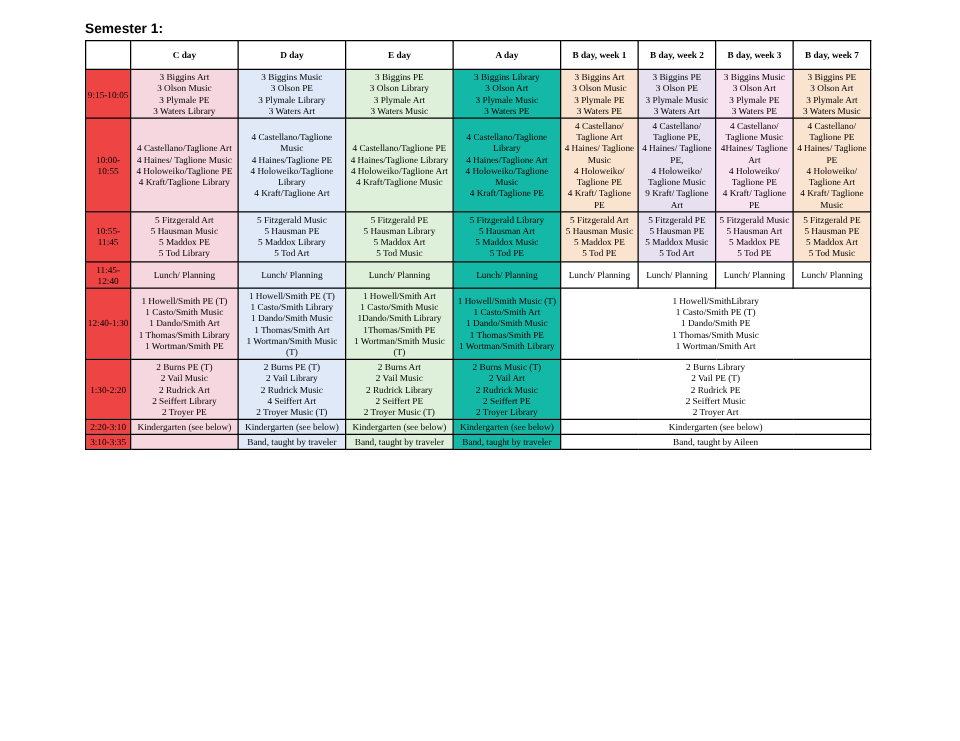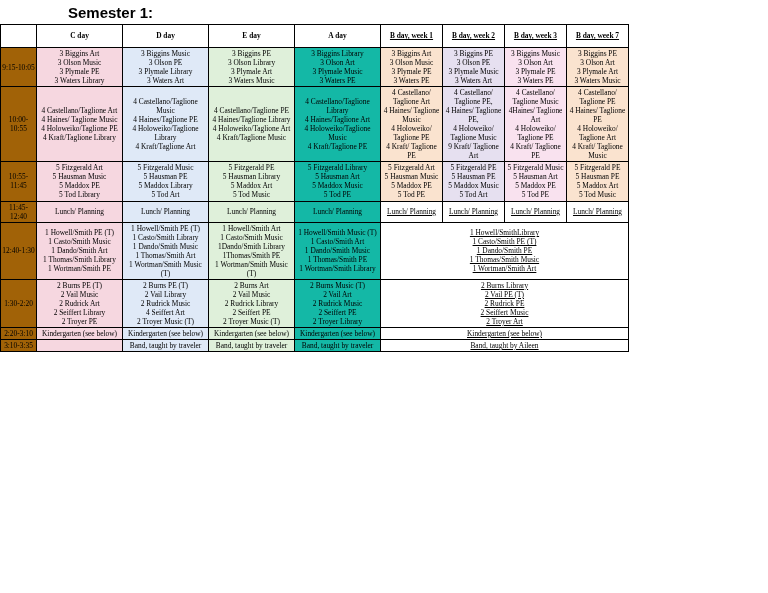--- a/index.html
+++ b/index.html
@@ -1,34 +1,34 @@
 <!DOCTYPE html>
 <html><head>
 <meta charset="utf-8">
 <style>
   html,body{margin:0;padding:0;background:#ffffff;}
   body{width:768px;height:593px;font-family:"Liberation Serif", serif;color:#000;}
   .page{position:relative;width:768px;height:593px;padding:0;box-sizing:border-box;}
-  .title{font-family:"Liberation Sans", sans-serif;font-weight:bold;font-size:15px;margin:4px 0 3px 68px;}
+  .title{font-family:"Liberation Sans", sans-serif;font-weight:bold;font-size:11px;margin:17px 0 3px 68px;}
   .superhead{margin:0 0 1px 68px;font-size:8.5px;}
   .superhead span{display:inline-block;}
-  table.sched{border-collapse:collapse;width:595px;table-layout:fixed;border-radius:32px;}
+  table.sched{border-collapse:collapse;margin-left:68px;width:595px;table-layout:fixed;border-radius:32px;}
   table.sched td,table.sched th{border:1px solid #000;vertical-align:middle;text-align:center;font-size:7.4px;line-height:1.22;padding:1px 1px;}
   th.colhead{font-weight:bold;font-size:8px;text-align:left;padding-left:3px;vertical-align:top;height:20px;}
-  td.timecell{font-size:8px;text-align:left;padding-left:3px;vertical-align:top;width:36px;background:#a16207;}
+  td.timecell{font-size:8px;text-align:left;padding-left:3px;vertical-align:top;width:36px;background:#ef4444;}
   td.cell{padding:2px 1px;}
   .c-a{background:#f6d7e0;}
   .c-b{background:#dfe9f7;}
   .c-c{background:#fae3cf;}
   .c-d{background:#dff0da;}
   .c-e{background:#14b8a6;}
   .c-f{background:#e6e0f0;}
   .c-g{background:#f9e2ef;}
   .c-h{background:#fae3cf;}
-  .c-w{background:#ffffff;text-decoration:underline;}
+  .c-w{background:#ffffff;}
   .lunchrow td{font-size:8px;}
   .line{display:block;}
   .hdr-row th{background:#ffffff;}
 </style>
 </head>
 <body>
 
 <div class="page">
 
   <div class="title">Semester 1:</div>

